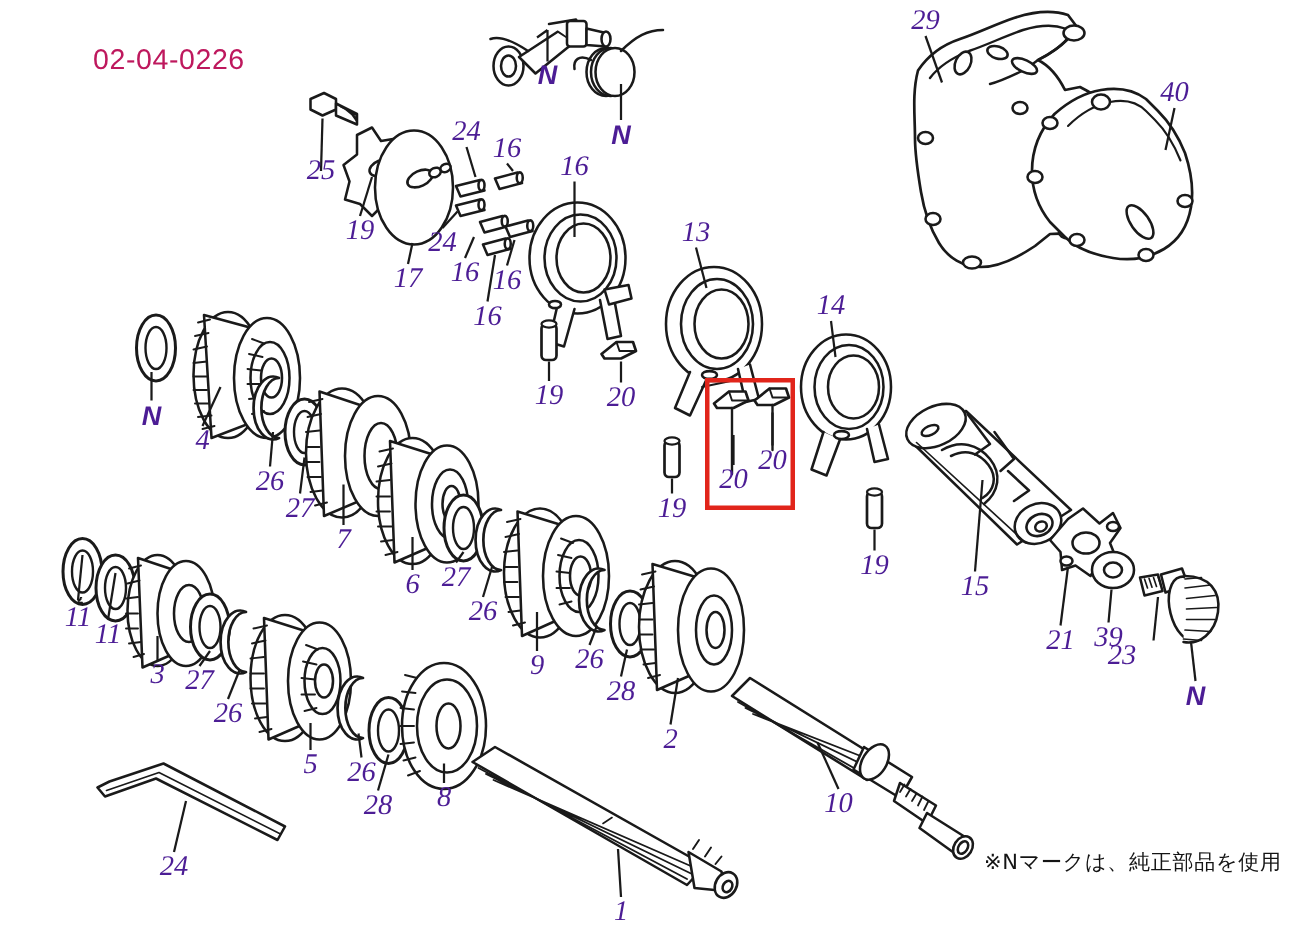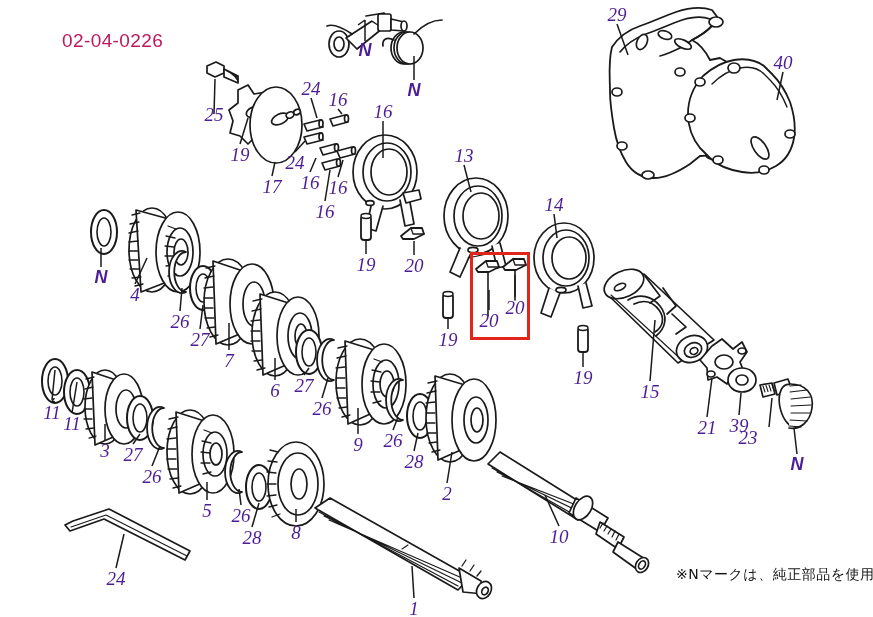--- a/index.html
+++ b/index.html
@@ -26,21 +26,21 @@
     left: 62px;
     top: 30px;
     font-family: "Liberation Sans", sans-serif;
     font-size: 19px;
     color: #be185d;
     letter-spacing: 0.4px;
     white-space: nowrap;
   }
   .footnote {
     position: absolute;
-    left: 676px;
+    left: 656px;
     top: 566px;
     font-family: "DejaVu Sans", sans-serif;
     font-size: 14px;
     color: #141414;
     white-space: nowrap;
     letter-spacing: 0.5px;
   }
   .callout {
     position: absolute;
     font-family: "Liberation Serif", serif;

